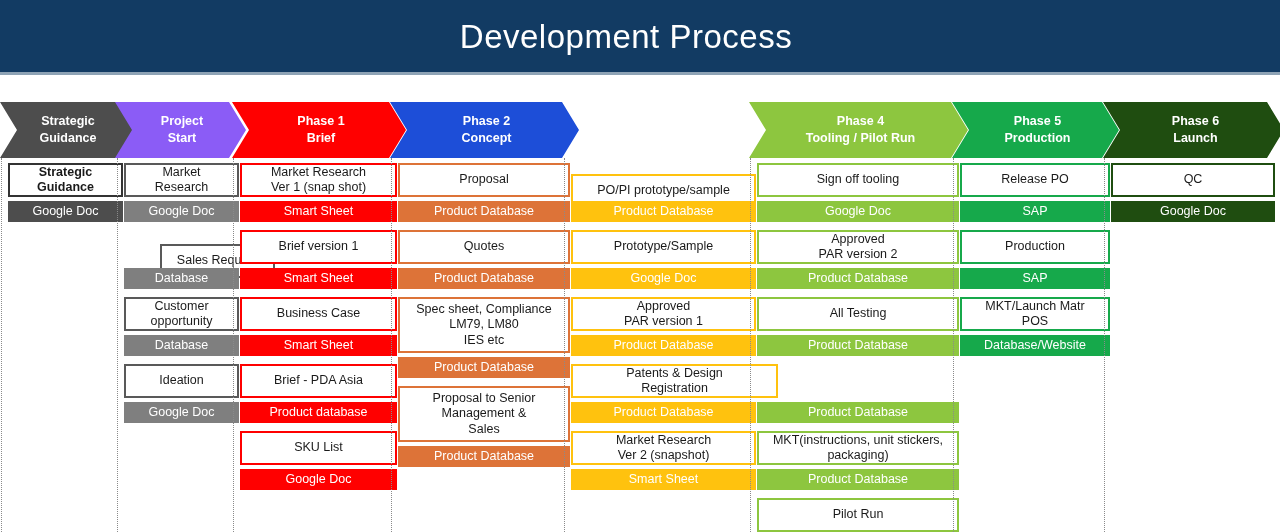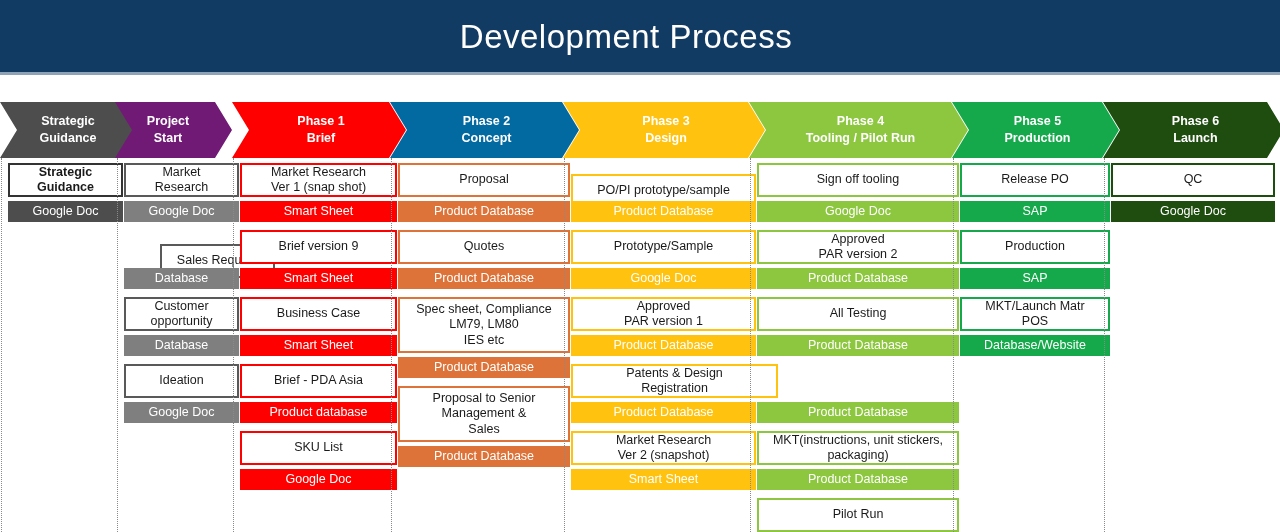--- a/index.html
+++ b/index.html
@@ -91,35 +91,31 @@
   <div class="header">
     <div class="header-title">Development Process</div>
   </div>
   <div class="header-rule"></div>
 
   <div class="banner" id="banner">
       <div class="chev first bold-label" style="left: 0px; width: 132px; background: rgb(77, 77, 77); z-index: 20;">
         <div class="l1">Strategic</div>
         <div class="l2">Guidance</div>
       </div>
-      <div class="chev" style="left: 100px; width: 132px; background: #701a75; z-index: 19;">
+      <div class="chev" style="left: 114px; width: 132px; background: #8b5cf6; z-index: 19;">
         <div class="l1">Project</div>
         <div class="l2">Start</div>
       </div>
       <div class="chev" style="left: 232px; width: 174px; background: rgb(255, 0, 0); z-index: 18;">
         <div class="l1">Phase 1</div>
         <div class="l2">Brief</div>
       </div>
-      <div class="chev" style="left: 390px; width: 189px; background: #0369a1; z-index: 17;">
+      <div class="chev" style="left: 390px; width: 189px; background: #1d4ed8; z-index: 17;">
         <div class="l1">Phase 2</div>
         <div class="l2">Concept</div>
-      </div>
-      <div class="chev" style="left: 563px; width: 202px; background: rgb(255, 194, 14); z-index: 16;">
-        <div class="l1">Phase 3</div>
-        <div class="l2">Design</div>
       </div>
       <div class="chev" style="left: 749px; width: 219px; background: rgb(141, 198, 63); z-index: 15;">
         <div class="l1">Phase 4</div>
         <div class="l2">Tooling / Pilot Run</div>
       </div>
       <div class="chev" style="left: 952px; width: 167px; background: rgb(22, 169, 75); z-index: 14;">
         <div class="l1">Phase 5</div>
         <div class="l2">Production</div>
       </div>
       <div class="chev" style="left: 1103px; width: 181px; background: rgb(31, 77, 16); z-index: 13;">
@@ -152,21 +148,21 @@
           <span>Ideation</span>
         </div>
         <div class="tag" style="left: 0px; top: 244px; width: 115px; height: 21px; background: rgb(127, 127, 127);">Google Doc</div>
       </div>
       <div class="col" style="left: 240px; width: 157px;">
         <div class="node" style="left: 0px; top: 5px; width: 157px; height: 34px; border: 2.5px solid rgb(255, 0, 0);">
           <span>Market Research<br>Ver 1 (snap shot)</span>
         </div>
         <div class="tag" style="left: 0px; top: 43px; width: 157px; height: 21px; background: rgb(255, 0, 0);">Smart Sheet</div>
         <div class="node" style="left: 0px; top: 72px; width: 157px; height: 34px; border: 2.5px solid rgb(255, 0, 0);">
-          <span>Brief version 9</span>
+          <span>Brief version 1</span>
         </div>
         <div class="tag" style="left: 0px; top: 110px; width: 157px; height: 21px; background: rgb(255, 0, 0);">Smart Sheet</div>
         <div class="node" style="left: 0px; top: 139px; width: 157px; height: 34px; border: 2.5px solid rgb(255, 0, 0);">
           <span>Business Case</span>
         </div>
         <div class="tag" style="left: 0px; top: 177px; width: 157px; height: 21px; background: rgb(255, 0, 0);">Smart Sheet</div>
         <div class="node" style="left: 0px; top: 206px; width: 157px; height: 34px; border: 2.5px solid rgb(255, 0, 0);">
           <span>Brief - PDA Asia</span>
         </div>
         <div class="tag" style="left: 0px; top: 244px; width: 157px; height: 21px; background: rgb(255, 0, 0);">Product database</div>

